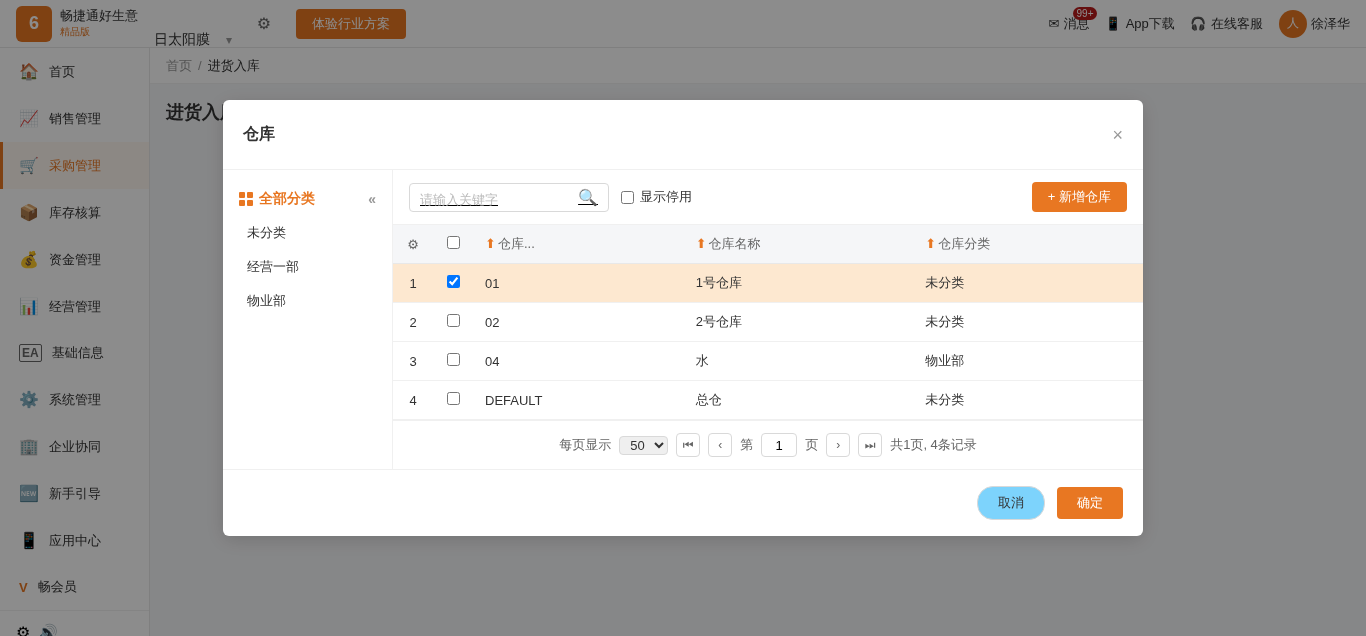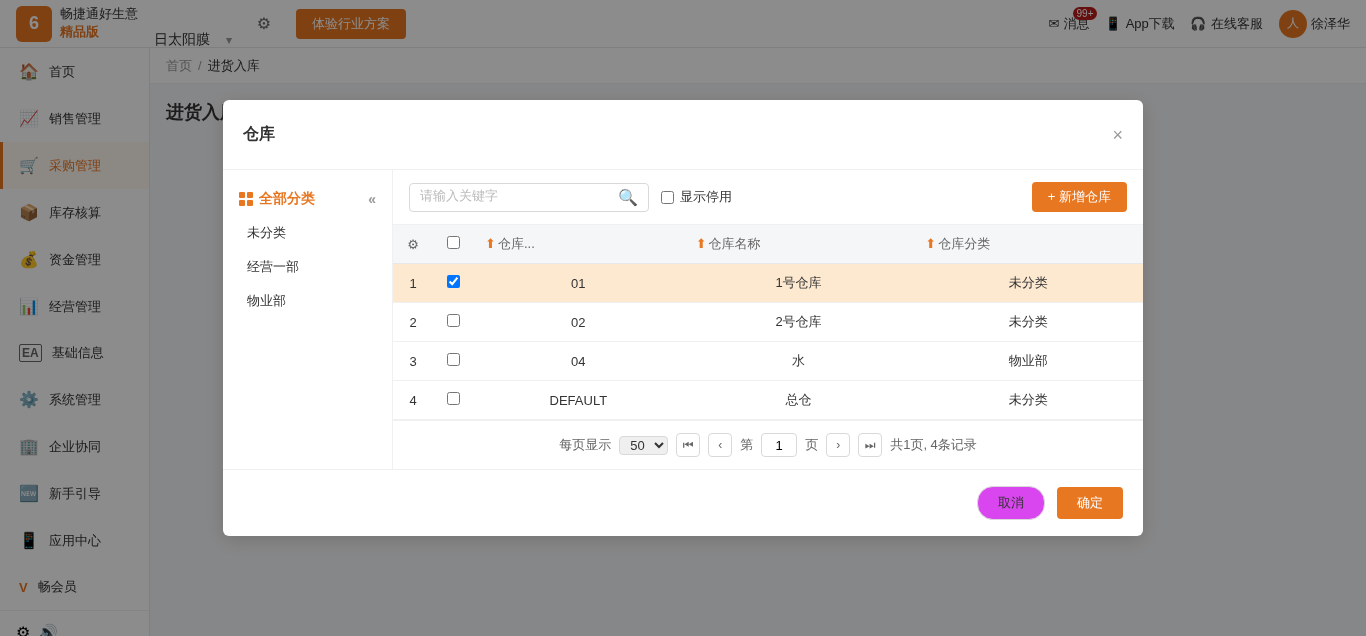--- a/index.html
+++ b/index.html
@@ -28,21 +28,21 @@
       background: #e87722;
       border-radius: 6px;
       display: flex;
       align-items: center;
       justify-content: center;
       color: white;
       font-size: 18px;
       font-weight: bold;
     }
     .logo-text { font-size: 13px; color: #333; line-height: 1.3; }
-    .logo-sub { font-size: 13px; color: #e87722; font-weight: bold; }
+    .logo-sub { font-size: 10px; color: #e87722; }
 
     .header-company {
       display: flex;
       align-items: center;
       gap: 16px;
       font-size: 14px;
       color: #333;
       margin-right: 16px;
       margin-top: 32px;
     }
@@ -279,26 +279,27 @@
     .right-toolbar {
       display: flex;
       align-items: center;
       gap: 12px;
       padding: 12px 16px;
       border-bottom: 1px solid #f0f0f0;
     }
 
     .search-box {
       display: flex;
-      align-items: flex-start;
+      align-items: flex-end;
       border: 1px solid #d9d9d9;
       border-radius: 4px;
       padding: 4px 10px;
       gap: 6px;
-      width: 240px;
+      width: 200px;
+      text-decoration: underline;
     }
     .search-box input {
       border: none;
       outline: none;
       font-size: 13px;
       color: #333;
       width: 100%;
     }
     .search-box input::placeholder { color: #bbb; }
     .search-icon { color: #999; }
@@ -344,21 +345,20 @@
       border-bottom: 1px solid #e8e8e8;
     }
     thead th.center { text-align: center; }
     tbody tr {
       border-bottom: 1px solid #f0f0f0;
     }
     tbody tr.selected { background: #fde8d0; }
     tbody td {
       padding: 10px 12px;
       color: #333;
-      text-align: center;
     }
     tbody td.center { text-align: center; }
 
     .sort-icon { color: #e87722; margin-right: 2px; }
 
     
     .pagination {
       display: flex;
       align-items: center;
       justify-content: center;
@@ -402,21 +402,21 @@
     .modal-footer {
       display: flex;
       align-items: center;
       justify-content: flex-end;
       gap: 12px;
       padding: 16px 20px;
       border-top: 1px solid #f0f0f0;
     }
     .btn-cancel {
       border: 1px solid #d9d9d9;
-      background: #d946ef;
+      background: #7dd3fc;
       color: #333;
       padding: 7px 20px;
       border-radius: 16px;
       font-size: 13px;
       cursor: pointer;
     }
     .btn-confirm {
       background: #e87722;
       color: white;
       border: none;

